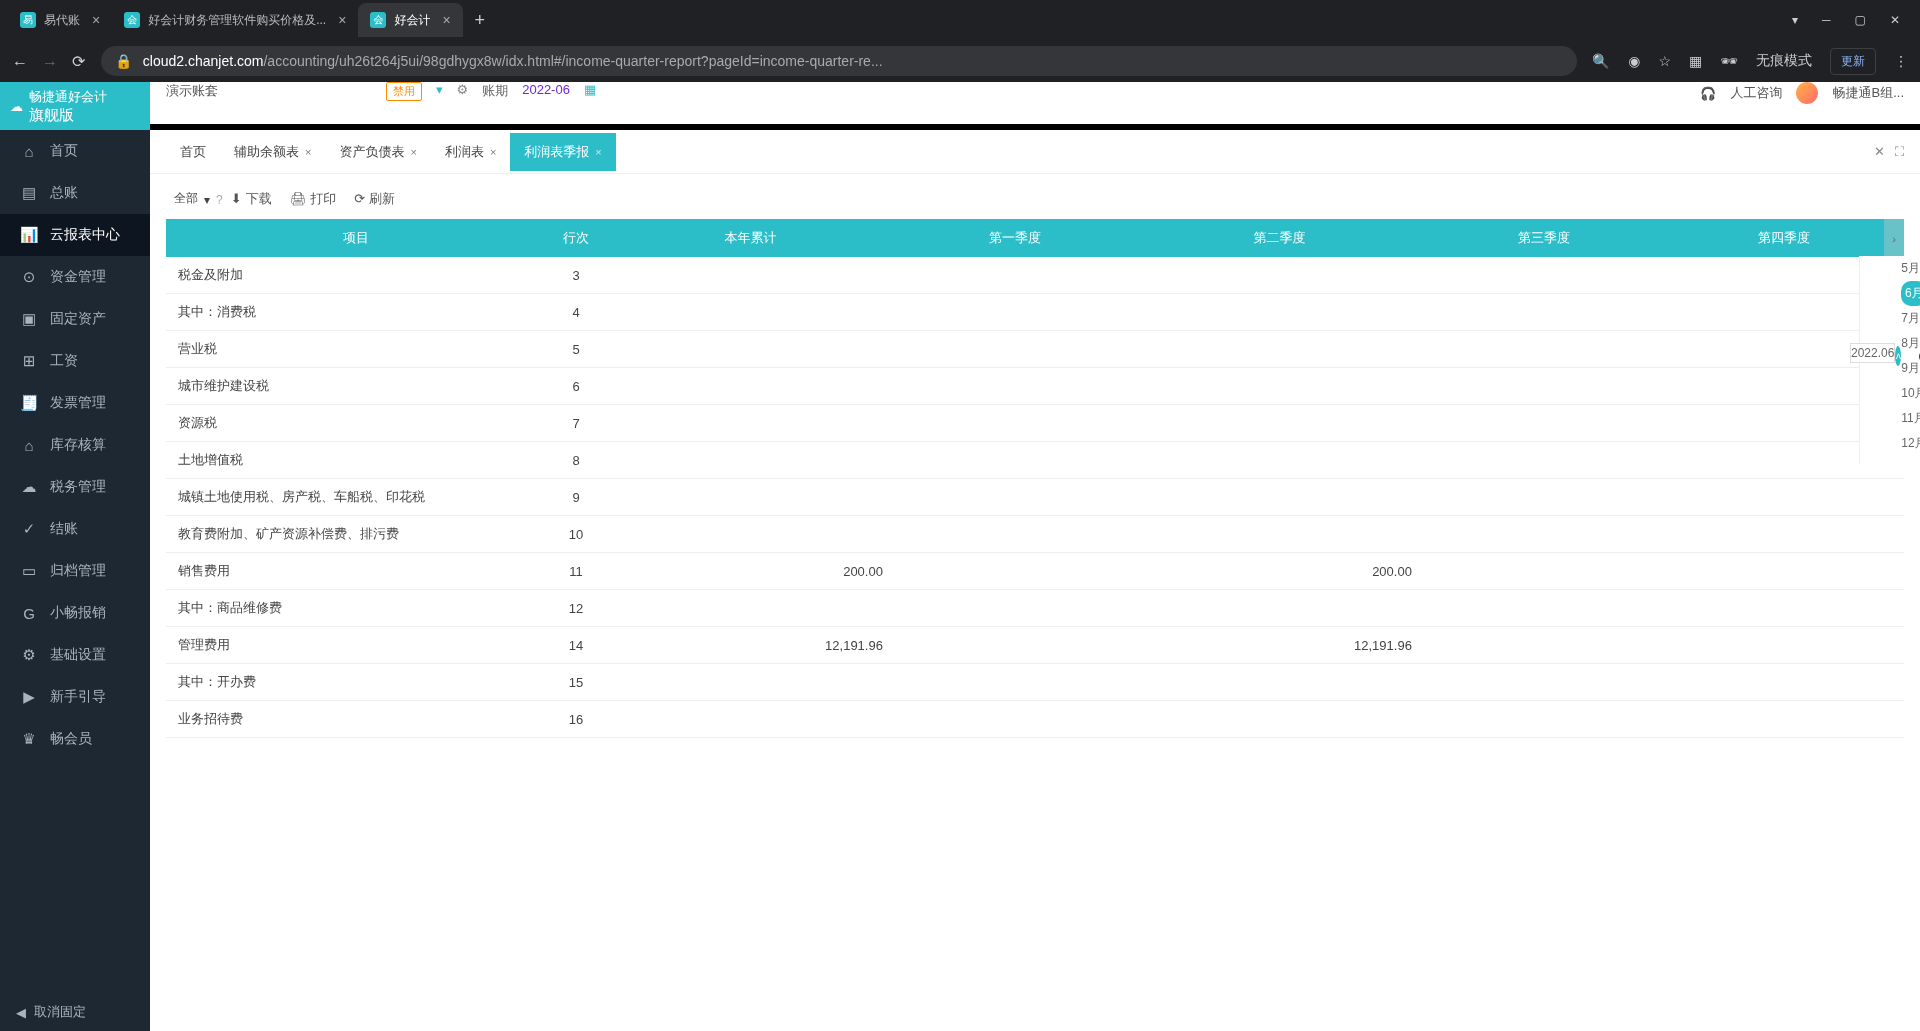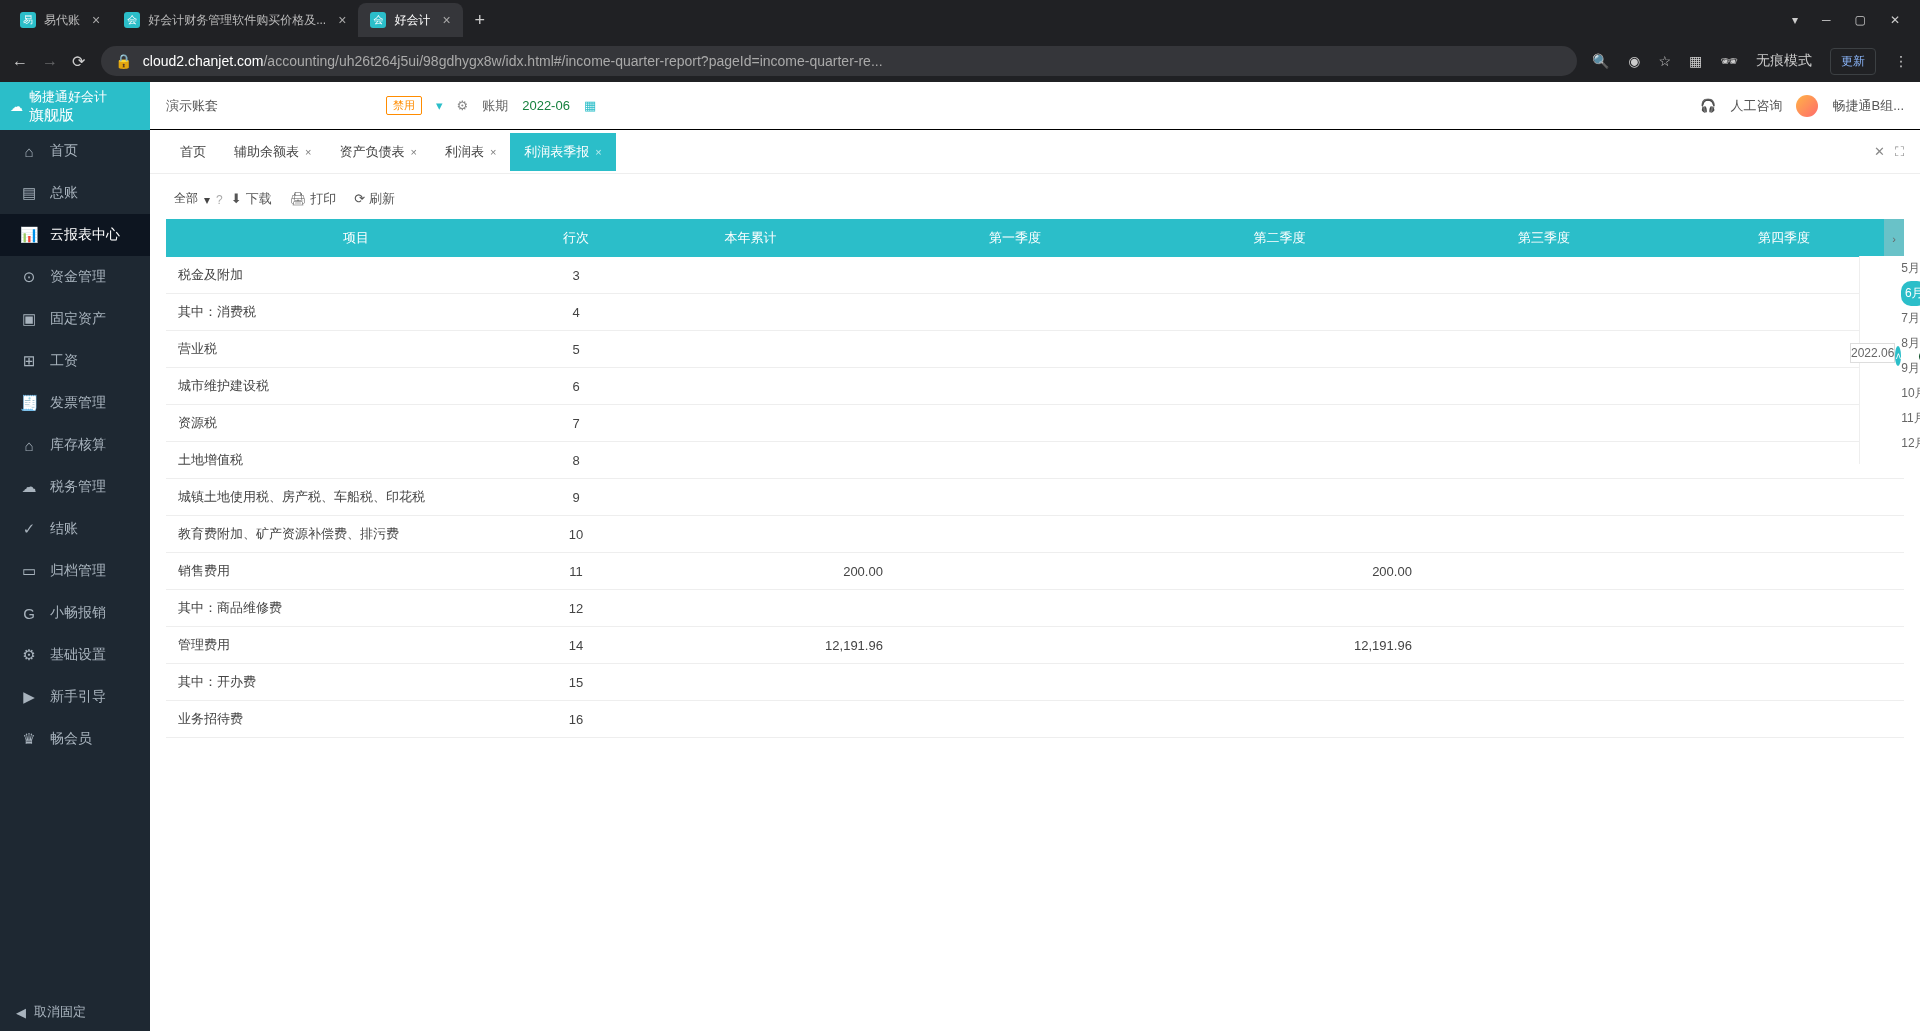--- a/index.html
+++ b/index.html
@@ -27,26 +27,26 @@
 .app { display: flex; height: calc(1031px - 82px); background: #fff; }
 .sidebar { width: 150px; background: #1e2832; color: #a8b3bd; display: flex; flex-direction: column; }
 .logo-area { background: #2bbec9; height: 48px; display: flex; align-items: center; padding: 0 10px; color: #fff; font-size: 13px; gap: 6px; }
 .logo-sub { font-size: 15px; }
 .sidebar-item { display: flex; align-items: center; gap: 12px; padding: 12px 20px; cursor: pointer; font-size: 14px; }
 .sidebar-item.active { background: #0d1520; color: #fff; }
 .sidebar-item .icon { width: 18px; text-align: center; font-size: 15px; }
 .sidebar-footer { margin-top: auto; padding: 10px 16px; font-size: 13px; display: flex; align-items: center; gap: 8px; }
 
 .main { flex: 1; display: flex; flex-direction: column; position: relative; }
-.top-bar { height: 48px; display: flex; align-items: center; padding: 0 16px; gap: 14px; border-bottom: 1px solid #000000; font-size: 13px; color: #555; }
+.top-bar { height: 48px; display: flex; align-items: flex-start; padding: 0 16px; gap: 14px; border-bottom: 6px solid #000000; font-size: 13px; color: #555; }
 .account-name { color: #555; }
 .disabled-badge { border: 1px solid #ff8c00; color: #ff8c00; font-size: 11px; padding: 1px 6px; border-radius: 2px; }
 .dropdown-caret { color: #2bbec9; }
 .period-label { color: #666; }
-.period-value { color: #15803d; }
+.period-value { color: #6d28d9; }
 .cal-icon { color: #2bbec9; }
 .top-right { margin-left: auto; display: flex; align-items: center; gap: 14px; }
 .avatar { width: 22px; height: 22px; border-radius: 50%; background: linear-gradient(135deg,#ffb347,#ff6b6b); }
 
 .page-tabs { height: 44px; display: flex; align-items: center; padding: 0 16px; gap: 4px; border-bottom: 1px solid #eee; font-size: 13px; background: #fff; }
 .page-tab { padding: 10px 14px; color: #444; display: flex; align-items: center; gap: 6px; cursor: pointer; }
 .page-tab.active { background: #2bbec9; color: #fff; }
 .page-tab .tab-x { font-size: 11px; color: inherit; opacity: 0.7; }
 .page-tabs-right { margin-left: auto; display: flex; gap: 10px; color: #888; }
 

